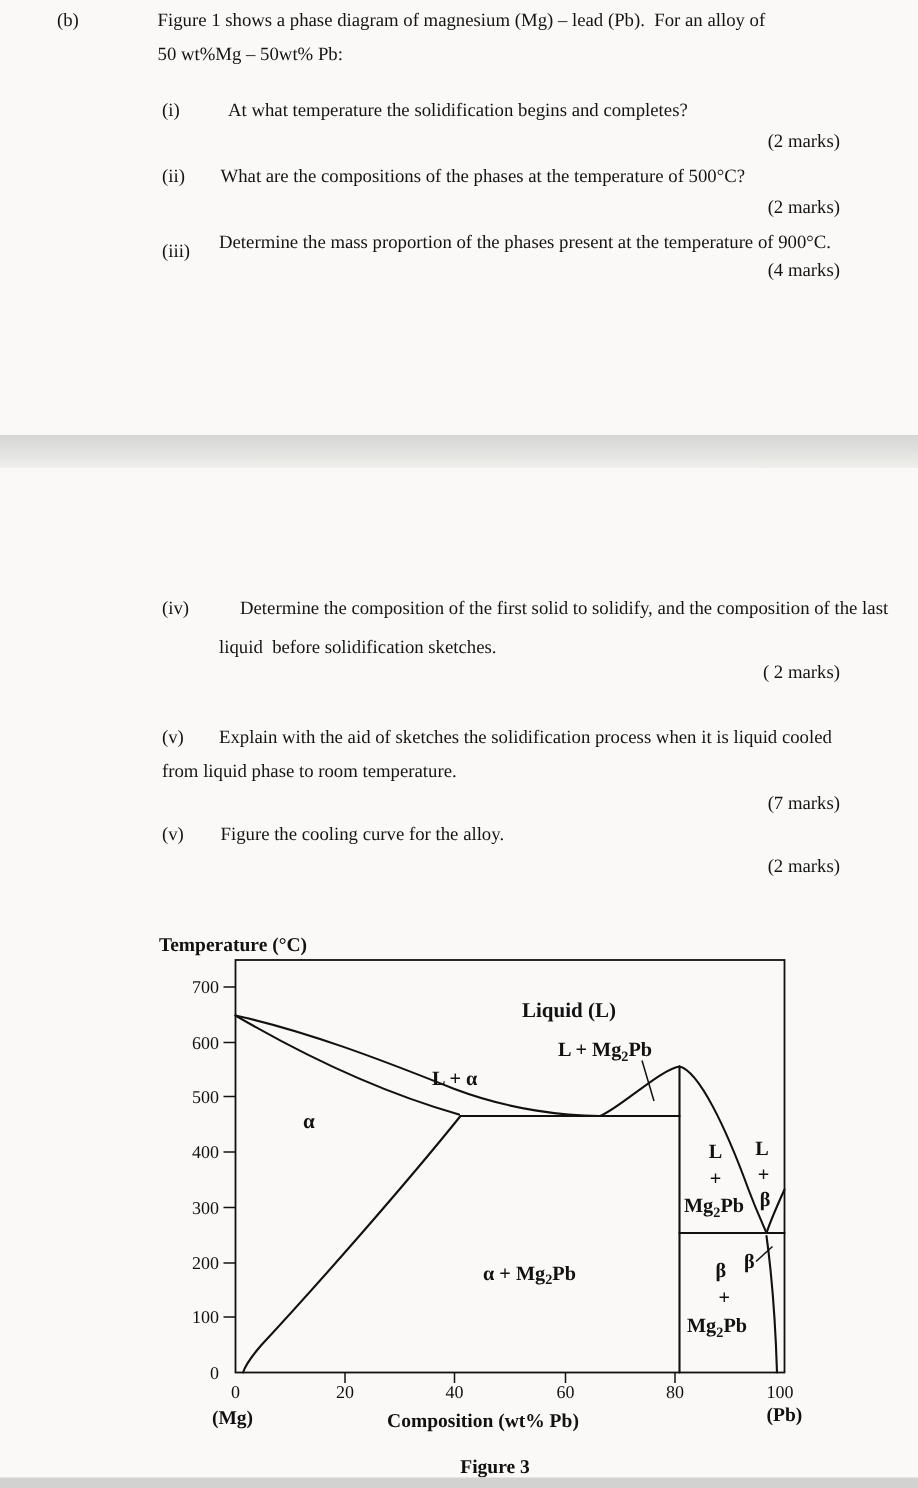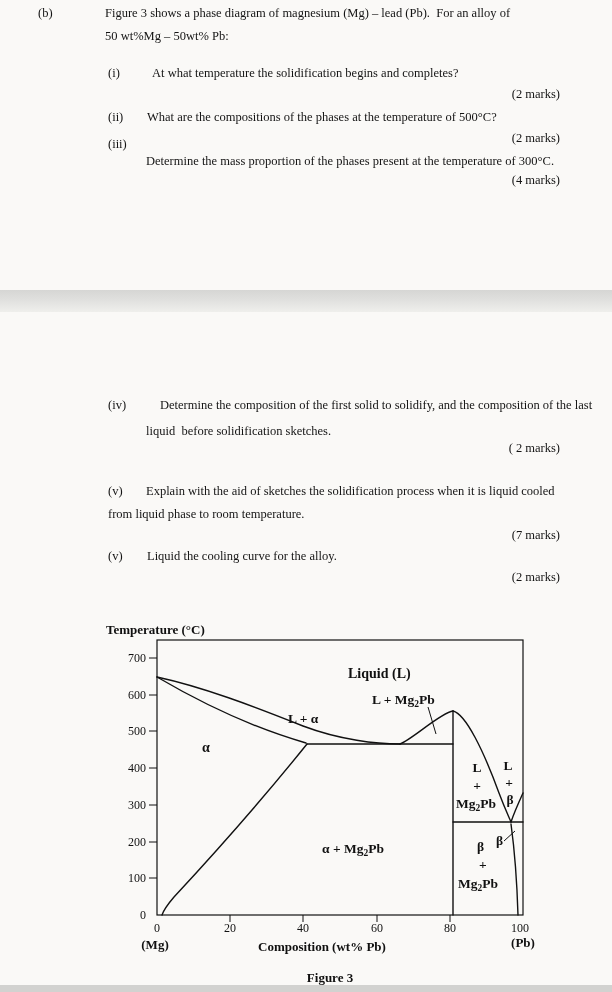--- a/index.html
+++ b/index.html
@@ -28,38 +28,38 @@
   .ticklbl { font-size:12px; }
   .axtitle { font-size:13px; font-weight:bold; }
   .curve { fill:none; stroke:#111; stroke-width:1.4; stroke-linecap:round; }
   .thin  { fill:none; stroke:#111; stroke-width:1; }
   .frame { fill:none; stroke:#111; stroke-width:1.2; }
 </style>
 </head>
 <body>
 
 <div class="abs t" style="left:38px; top:6px">(b)</div>
-<div class="abs t" style="left:105px; top:6px">Figure 3 shows a phase diagram of magnesium (Mg) – lead (Pb).  For an alloy of</div>
+<div class="abs t" style="left:105px; top:6px">Figure 1 shows a phase diagram of magnesium (Mg) – lead (Pb).  For an alloy of</div>
 <div class="abs t" style="left:105px; top:29px">50 wt%Mg – 50wt% Pb:</div>
 
 <div>
   <div class="abs t" style="left:108px; top:66px">(i)</div>
   <div class="abs t" style="left:152px; top:66px">At what temperature the solidification begins and completes?</div>
   <div class="marks" style="top:87px">(2 marks)</div>
 </div>
 
 <div>
   <div class="abs t" style="left:108px; top:110px">(ii)</div>
   <div class="abs t" style="left:147px; top:110px">What are the compositions of the phases at the temperature of 500°C?</div>
   <div class="marks" style="top:131px">(2 marks)</div>
 </div>
 
 <div>
-  <div class="abs t" style="left:108px; top:137px">(iii)</div>
-  <div class="abs t" style="left:146px; top:154px">Determine the mass proportion of the phases present at the temperature of 300°C.</div>
+  <div class="abs t" style="left:108px; top:160px">(iii)</div>
+  <div class="abs t" style="left:146px; top:154px">Determine the mass proportion of the phases present at the temperature of 900°C.</div>
   <div class="marks" style="top:173px">(4 marks)</div>
 </div>
 
 <div class="divider"></div>
 
 <div>
   <div class="abs t" style="left:108px; top:398px">(iv)</div>
   <div class="abs t" style="left:160px; top:398px">Determine the composition of the first solid to solidify, and the composition of the last</div>
   <div class="abs t" style="left:146px; top:424px">liquid  before solidification sketches.</div>
   <div class="marks" style="top:441px">( 2 marks)</div>
@@ -67,21 +67,21 @@
 
 <div>
   <div class="abs t" style="left:108px; top:484px">(v)</div>
   <div class="abs t" style="left:146px; top:484px">Explain with the aid of sketches the solidification process when it is liquid cooled</div>
   <div class="abs t" style="left:108px; top:507px">from liquid phase to room temperature.</div>
   <div class="marks" style="top:528px">(7 marks)</div>
 </div>
 
 <div>
   <div class="abs t" style="left:108px; top:549px">(v)</div>
-  <div class="abs t" style="left:147px; top:549px">Liquid the cooling curve for the alloy.</div>
+  <div class="abs t" style="left:147px; top:549px">Figure the cooling curve for the alloy.</div>
   <div class="marks" style="top:570px">(2 marks)</div>
 </div>
 
 <svg class="abs" style="left:0; top:618px" width="612" height="374" viewBox="0 618 612 374">
 
   <text class="axtitle" x="106" y="634">Temperature (°C)</text>
   <text class="axtitle" x="322" y="951" text-anchor="middle">Composition (wt% Pb)</text>
   <text class="axtitle" x="155" y="949" text-anchor="middle">(Mg)</text>
   <text class="axtitle" x="523" y="947" text-anchor="middle">(Pb)</text>
   <text class="axtitle" x="330" y="982" text-anchor="middle">Figure 3</text>

